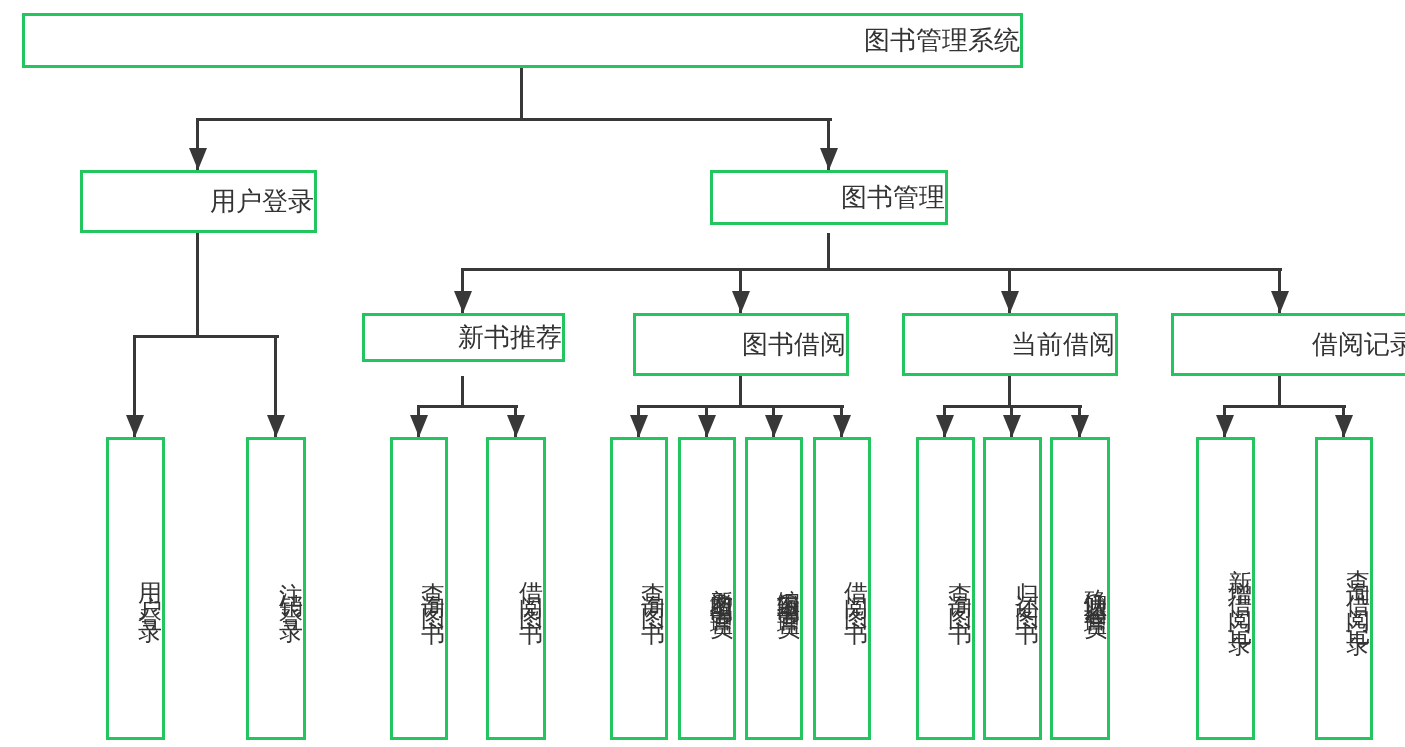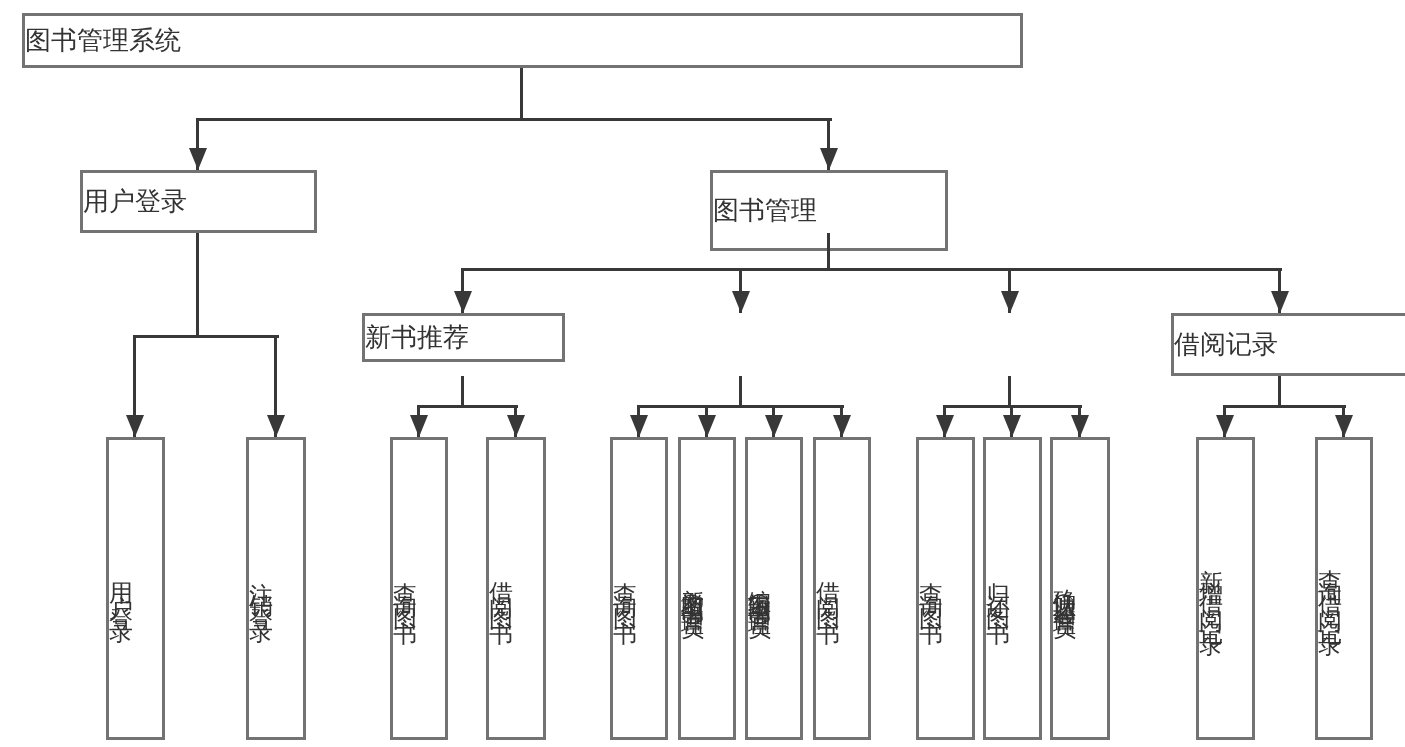--- a/index.html
+++ b/index.html
@@ -8,25 +8,25 @@
     width: 1405px;
     height: 747px;
     background: #ffffff;
     font-family: "DejaVu Sans", "Liberation Sans", sans-serif;
     color: #333333;
     overflow: hidden;
   }
   .bx {
     position: absolute;
     box-sizing: border-box;
-    border: 3px solid #737373;
+    border: 3px solid #22c55e;
     background: #ffffff;
     display: flex;
     align-items: center;
-    justify-content: flex-start;
+    justify-content: flex-end;
   }
   .h-label { font-size: 26px; color: #333333; white-space: nowrap; }
   .leaf .v-label {
     writing-mode: vertical-rl;
     text-orientation: mixed;
     font-size: 24px;
     letter-spacing: 13px;
     color: #333333;
     line-height: 1;
   }
@@ -57,26 +57,32 @@
 
 <div id="stage">
 
   <div class="bx" style="left:22px; top:13px; width:1001px; height:55px;">
     <span class="h-label">图书管理系统</span>
   </div>
 
   <div class="bx" style="left:80px; top:170px; width:237px; height:63px;">
     <span class="h-label">用户登录</span>
   </div>
-  <div class="bx" style="left:710px; top:170px; width:238px; height:81px;">
+  <div class="bx" style="left:710px; top:170px; width:238px; height:55px;">
     <span class="h-label">图书管理</span>
   </div>
 
   <div class="bx" style="left:362px; top:313px; width:203px; height:49px;">
     <span class="h-label">新书推荐</span>
+  </div>
+  <div class="bx" style="left:633px; top:313px; width:216px; height:63px;">
+    <span class="h-label">图书借阅</span>
+  </div>
+  <div class="bx" style="left:902px; top:313px; width:216px; height:63px;">
+    <span class="h-label">当前借阅</span>
   </div>
   <div class="bx" style="left:1171px; top:313px; width:248px; height:63px;">
     <span class="h-label">借阅记录</span>
   </div>
 
   <div class="bx leaf" style="left:106px; top:437px; width:59px; height:303px;">
     <span class="v-label">用户登录</span>
   </div>
   <div class="bx leaf" style="left:246px; top:437px; width:60px; height:303px;">
     <span class="v-label">注销登录</span>

